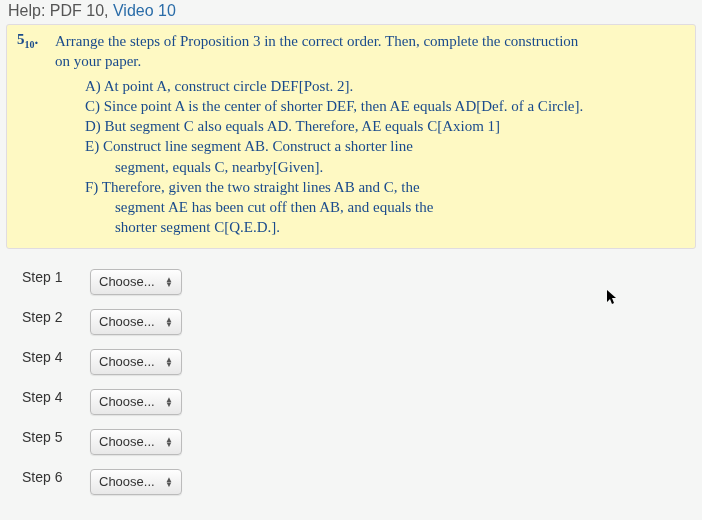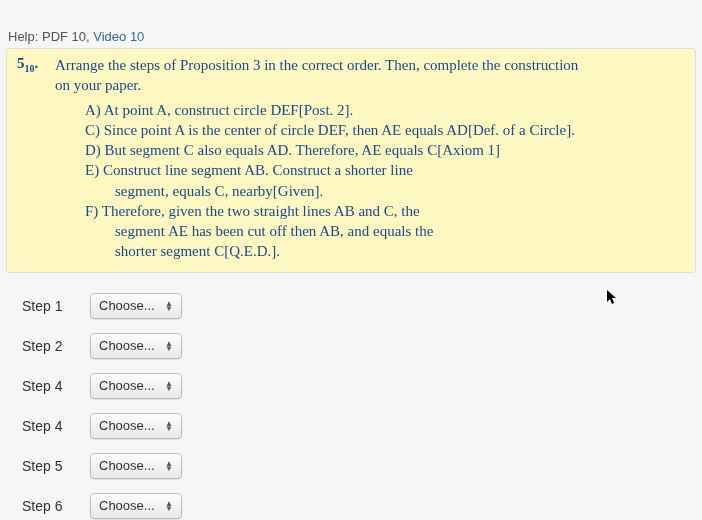--- a/index.html
+++ b/index.html
@@ -9,25 +9,24 @@
     }
     body {
       font-family: Georgia, 'Times New Roman', serif;
       background: #f5f6f5;
       width: 702px;
       height: 520px;
       overflow: hidden;
       position: relative;
     }
     .help-bar {
-      font-size: 13px;
+      font-size: 16px;
       color: #555;
       padding: 2px 8px;
       font-family: Arial, sans-serif;
-      margin-top: 27px;
     }
     .help-bar .video-link {
       color: #2a6ca8;
     }
     .question-block {
       background: #fef9c3;
       border: 1px solid #e0dce0;
       margin: 2px 6px 10px 6px;
       padding: 6px 10px 10px 10px;
       border-radius: 3px;
@@ -66,21 +65,21 @@
       color: #1a4b8c;
       font-size: 15px;
       line-height: 1.35;
       padding-left: 30px;
     }
     .steps-container {
       padding: 10px 0 0 22px;
     }
     .step-row {
       display: flex;
-      align-items: center;
+      align-items: flex-start;
       margin-bottom: 14px;
     }
     .step-label {
       color: #333;
       font-family: Arial, sans-serif;
       font-size: 14px;
       font-weight: 500;
       width: 68px;
     }
     .step-select {
@@ -124,21 +123,21 @@
 
 <div class="question-block">
   <span class="question-number">
     <span>5</span><sub>10</sub><span>.</span>
   </span>
   <span class="question-text">
     <span>Arrange the steps of Proposition 3 in the correct order. Then, complete the construction</span><br>
     <span>on your paper.</span>
     <div class="options-list">
       <div class="option-line">A) At point A, construct circle DEF[Post. 2].</div>
-      <div class="option-line">C) Since point A is the center of circle DEF, then AE equals AD[Def. of a Circle].</div>
+      <div class="option-line">C) Since point A is the center of shorter DEF, then AE equals AD[Def. of a Circle].</div>
       <div class="option-line">D) But segment C also equals AD. Therefore, AE equals C[Axiom 1]</div>
       <div class="option-line">E) Construct line segment AB. Construct a shorter line</div>
       <div class="option-cont">segment, equals C, nearby[Given].</div>
       <div class="option-line">F) Therefore, given the two straight lines AB and C, the</div>
       <div class="option-cont">segment AE has been cut off then AB, and equals the</div>
       <div class="option-cont">shorter segment C[Q.E.D.].</div>
     </div>
   </span>
 </div>
 

